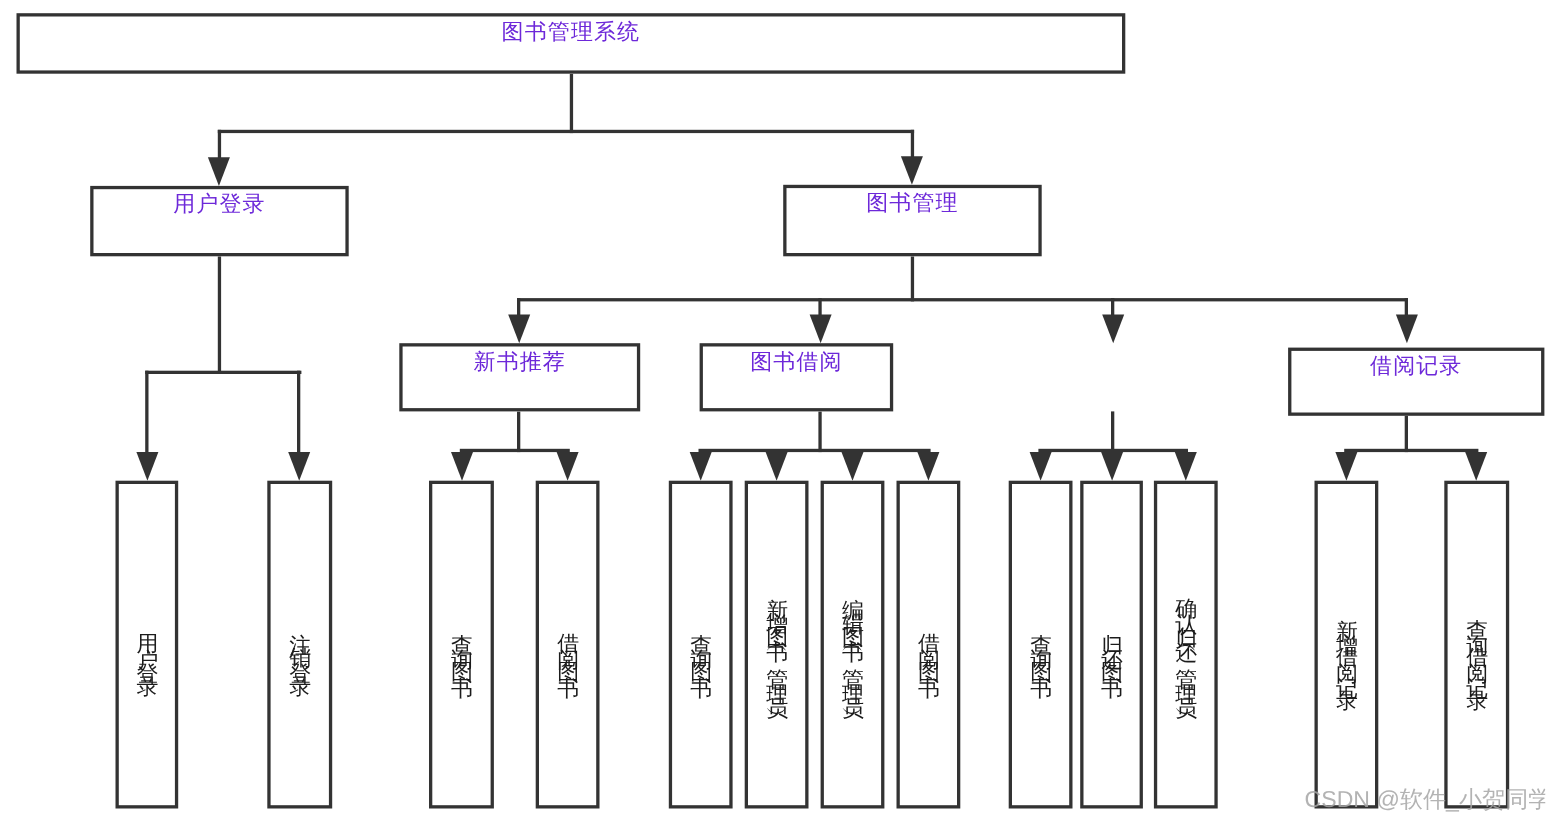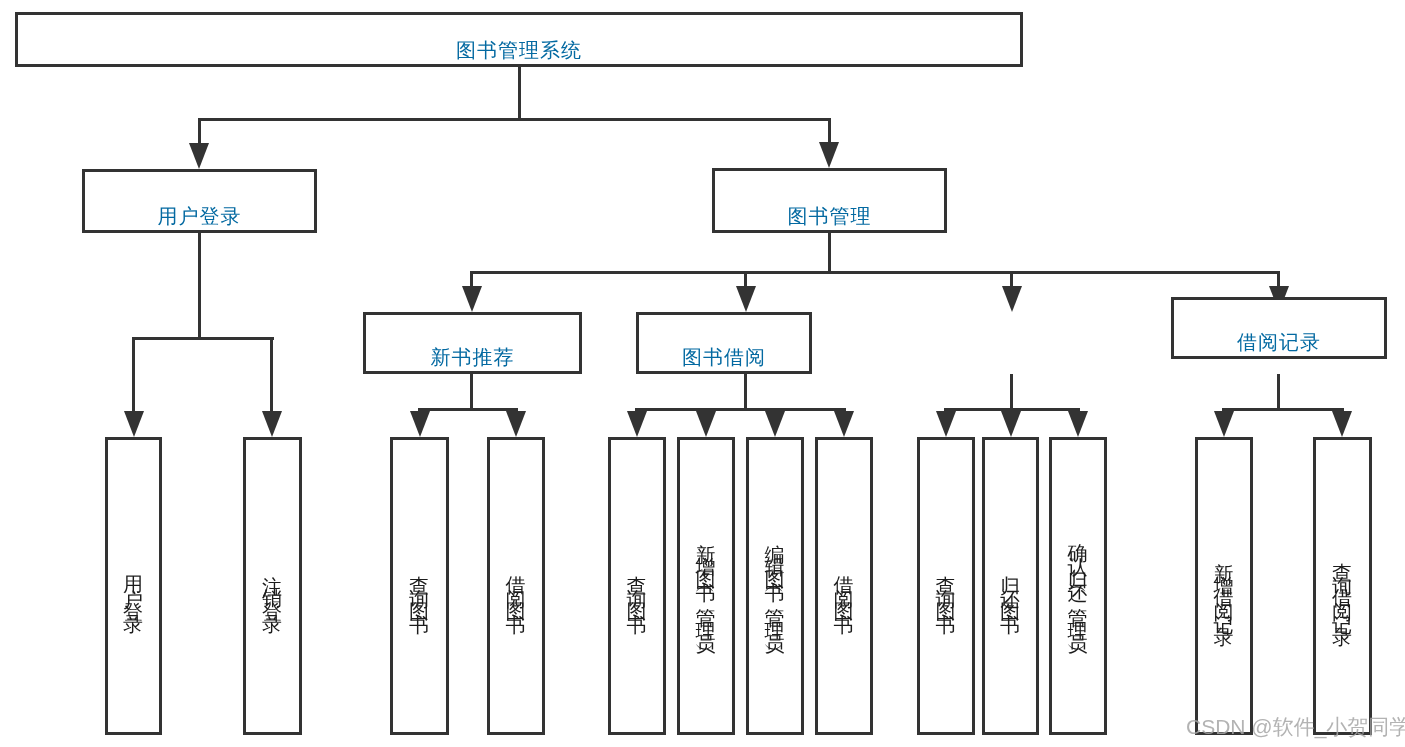--- a/index.html
+++ b/index.html
@@ -9,22 +9,22 @@
     background:#ffffff;
     font-family:"Liberation Sans","DejaVu Sans",sans-serif;
     overflow:hidden;
   }
   
   .node{
     position:absolute;
     box-sizing:border-box;
     border:3px solid #333333;
     background:#ffffff;
-    display:flex;align-items:flex-end;justify-content:center;
-    color:#0369a1;
+    display:flex;align-items:flex-start;justify-content:center;
+    color:#6d28d9;
     font-size:20px;
     letter-spacing:1px;
     z-index:2;
   }
   .vnode{
     position:absolute;
     box-sizing:border-box;
     border:3px solid #333333;
     background:#ffffff;
     display:flex;align-items:center;justify-content:center;
@@ -123,21 +123,21 @@
   <div class="node" style="left:363px;top:312px;width:219px;height:62px">
     <span>新书推荐</span>
   </div>
 
   <div class="node" style="left:712px;top:168px;width:235px;height:65px">
     <span>图书管理</span>
   </div>
   <div class="node" style="left:636px;top:312px;width:176px;height:62px">
     <span>图书借阅</span>
   </div>
-  <div class="node" style="left:1171px;top:297px;width:216px;height:62px">
+  <div class="node" style="left:1171px;top:316px;width:233px;height:62px">
     <span>借阅记录</span>
   </div>
 
   <div class="vnode" style="left:105px;top:437px;width:57px;height:298px">
     <span class="vtxt">用户登录</span>
   </div>
   <div class="vnode" style="left:243px;top:437px;width:59px;height:298px">
     <span class="vtxt">注销登录</span>
   </div>
 

